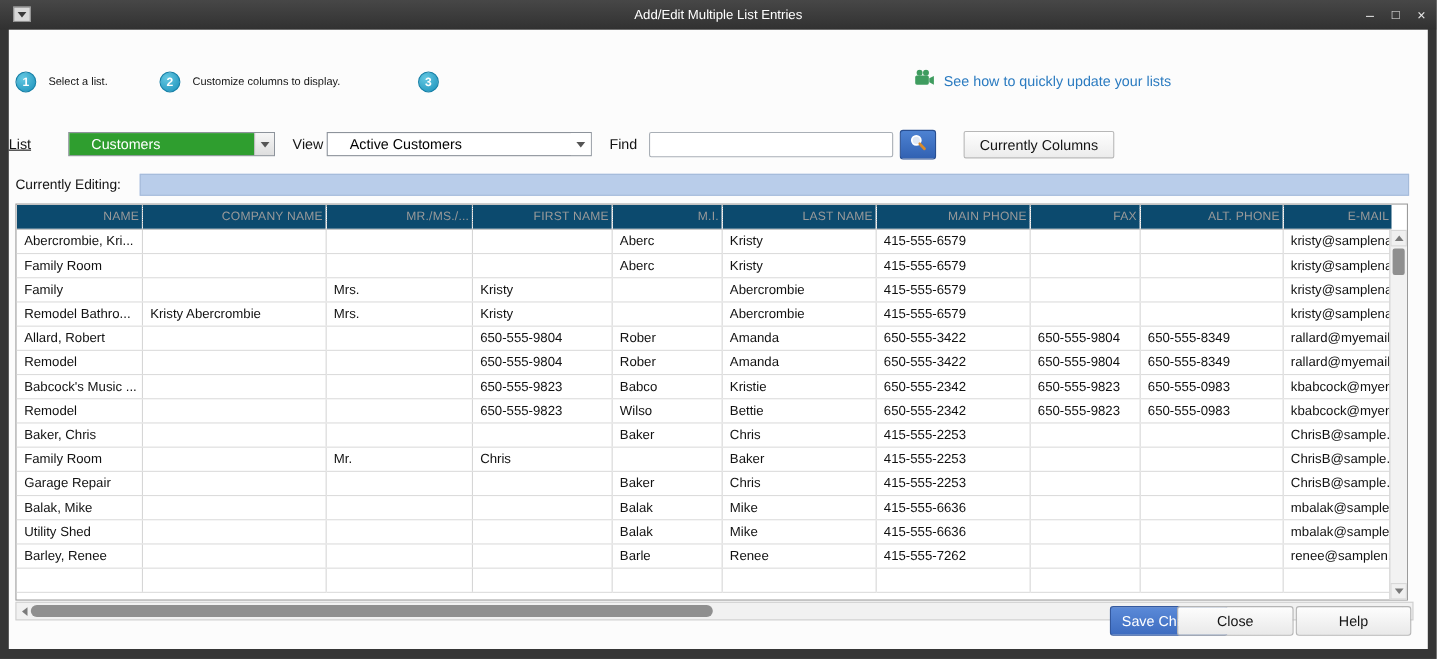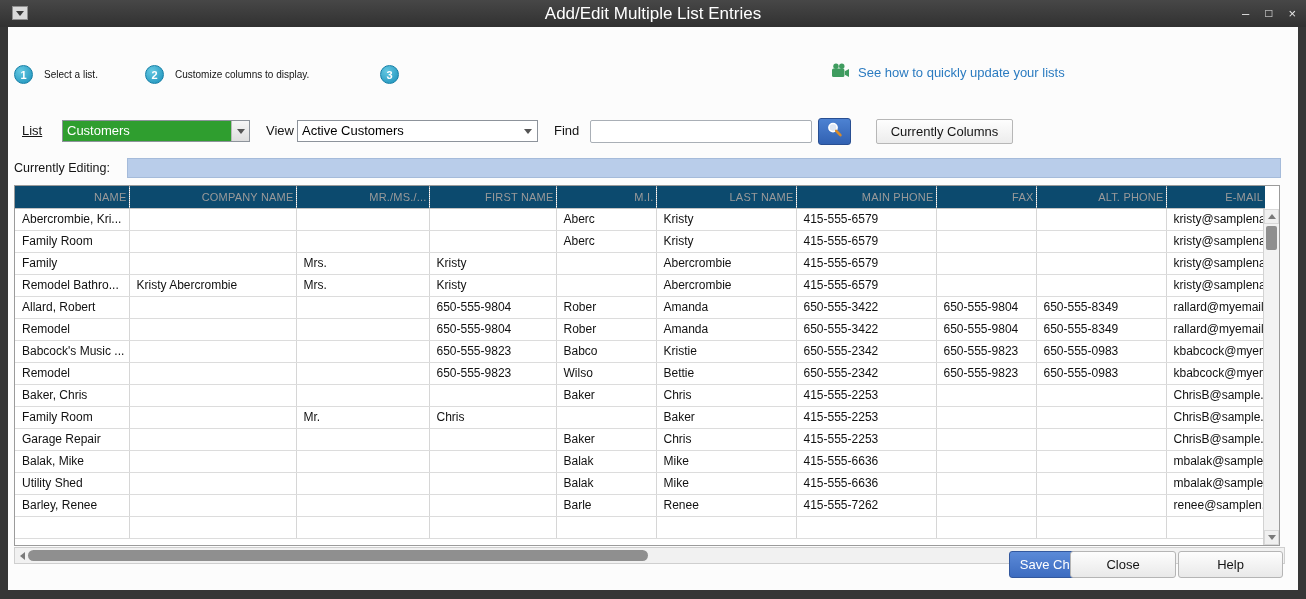--- a/index.html
+++ b/index.html
@@ -5,39 +5,39 @@
   * { margin:0; padding:0; box-sizing:border-box; }
   html,body { background:#888; }
   body { font-family:"Liberation Sans", sans-serif; }
 
   .window { position:relative; width:1306px; height:599px; background:#363636; overflow:hidden; }
 
   
   .titlebar { position:relative; height:27px; background:linear-gradient(#474747,#313131); }
   .win-icon { position:absolute; left:12px; top:6px; width:16px; height:14px; background:#d9d9d9; border:1px solid #8e8e8e; display:flex; align-items:center; justify-content:center; cursor:pointer; }
   .win-icon .tri { width:0; height:0; border-left:4px solid transparent; border-right:4px solid transparent; border-top:5px solid #3a3a3a; }
-  .title { position:absolute; left:0; right:0; top:0; height:43px; line-height:27px; text-align:center; color:#ffffff; font-size:17px; }
+  .title { position:absolute; left:0; right:0; top:0; height:43px; line-height:27px; text-align:center; color:#ffffff; font-size:12px; }
   .win-controls { position:absolute; right:10px; top:0; height:27px; display:flex; align-items:center; gap:16px; color:#e8e8e8; font-size:13px; }
   .win-controls span { cursor:pointer; line-height:27px; }
   .ctl-max { font-size:12px; }
 
   
   .body { position:absolute; left:8px; top:27px; width:1290px; height:563px; background:#fcfcfc; }
 
   
   .step { position:absolute; display:flex; align-items:center; gap:11px; }
   .step-circle { width:19px; height:19px; border-radius:50%; background:radial-gradient(circle at 35% 30%, #64c8e2, #1a90ba); border:1px solid #147fa6; color:#fff; font-size:11px; font-weight:bold; display:flex; align-items:center; justify-content:center; }
   .step-label { font-size:10px; color:#141414; }
   .help-link { position:absolute; left:823px; top:36px; display:flex; align-items:center; gap:8px; cursor:pointer; }
   .help-link .link-text { color:#2b7bc0; font-size:13px; }
 
   
   .lbl { position:absolute; font-size:13px; color:#141414; }
   .combo { position:absolute; height:22px; border:1px solid #8d939b; background:#fff; display:flex; align-items:stretch; cursor:pointer; }
-  .combo .val { flex:1; font-size:13px; line-height:20px; padding-left:4px; white-space:nowrap; overflow:hidden; }
+  .combo .val { flex:1; font-size:13px; line-height:20px; padding-left:20px; white-space:nowrap; overflow:hidden; }
   .combo .arrow-btn { width:18px; display:flex; align-items:center; justify-content:center; background:linear-gradient(#f6f6f6,#dedede); border-left:1px solid #b9b9b9; }
   .tri-down { width:0; height:0; border-left:4px solid transparent; border-right:4px solid transparent; border-top:5px solid #555; }
   .combo-list { left:54px; top:93px; width:188px; }
   .combo-list .val { background:#2f9e2f; color:#fff; }
   .combo-view { left:289px; top:93px; width:241px;justify-content:space-between; }
   .find-input { position:absolute; left:582px; top:93px; width:222px; height:23px; border:1px solid #a9afb6; border-radius:2px; background:#fff; font-size:13px; padding:0 6px; font-family:"Liberation Sans", sans-serif; }
   .search-btn { position:absolute; left:810px; top:91px; width:33px; height:27px; background:linear-gradient(#4d82d2,#3161b2); border:1px solid #294f92; border-radius:3px; display:flex; align-items:center; justify-content:center; cursor:pointer; }
   .customize-btn { position:absolute; left:868px; top:92px; width:137px; height:25px; background:linear-gradient(#fefefe,#ececec); border:1px solid #b7b7b7; border-radius:2px; font-size:13px; color:#141414; cursor:pointer; font-family:"Liberation Sans", sans-serif; }
 
   
@@ -110,21 +110,21 @@
         <svg width="19" height="15" viewBox="0 0 19 15">
           <circle cx="5" cy="3.2" r="2.7" fill="#3f9c5f"></circle>
           <circle cx="10.8" cy="3.2" r="2.7" fill="#3f9c5f"></circle>
           <rect x="1" y="5.6" width="12.4" height="8.4" rx="1.5" fill="#3f9c5f"></rect>
           <path d="M13.8 8.2 L18 6 V14 L13.8 11.8 Z" fill="#3f9c5f"></path>
         </svg>
       </span>
       <span class="link-text">See how to quickly update your lists</span>
     </div>
 
-    <span class="lbl" style="left:14px; top:96px;text-decoration:underline;">List</span>
+    <span class="lbl" style="left:0; top:96px;text-decoration:underline;">List</span>
     <div class="combo combo-list">
       <span class="val">Customers</span>
       <span class="arrow-btn">
           <span class="tri-down"></span>
         </span>
     </div>
 
     <span class="lbl" style="left:258px; top:96px;">View</span>
     <div class="combo combo-view">
       <span class="val">Active Customers</span>

